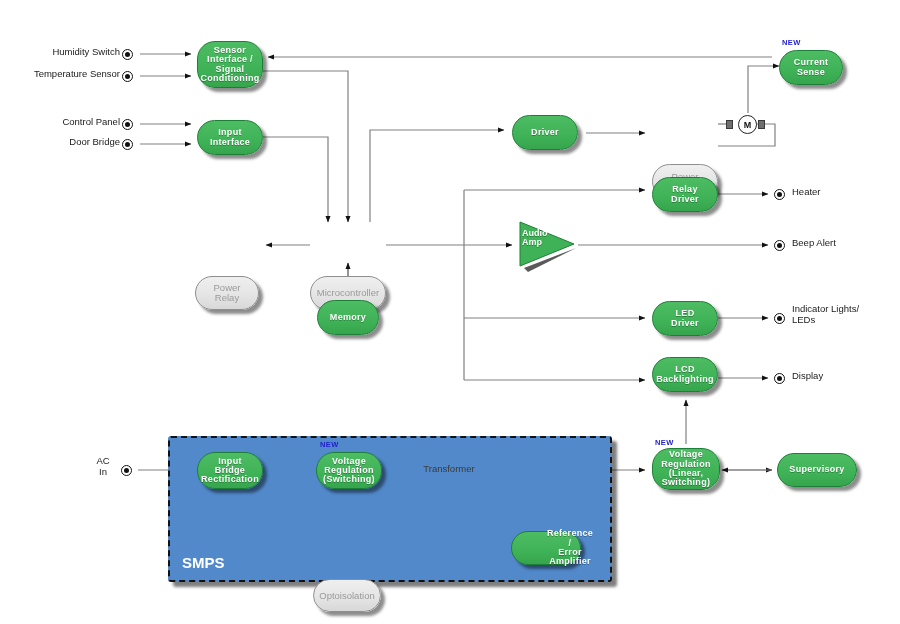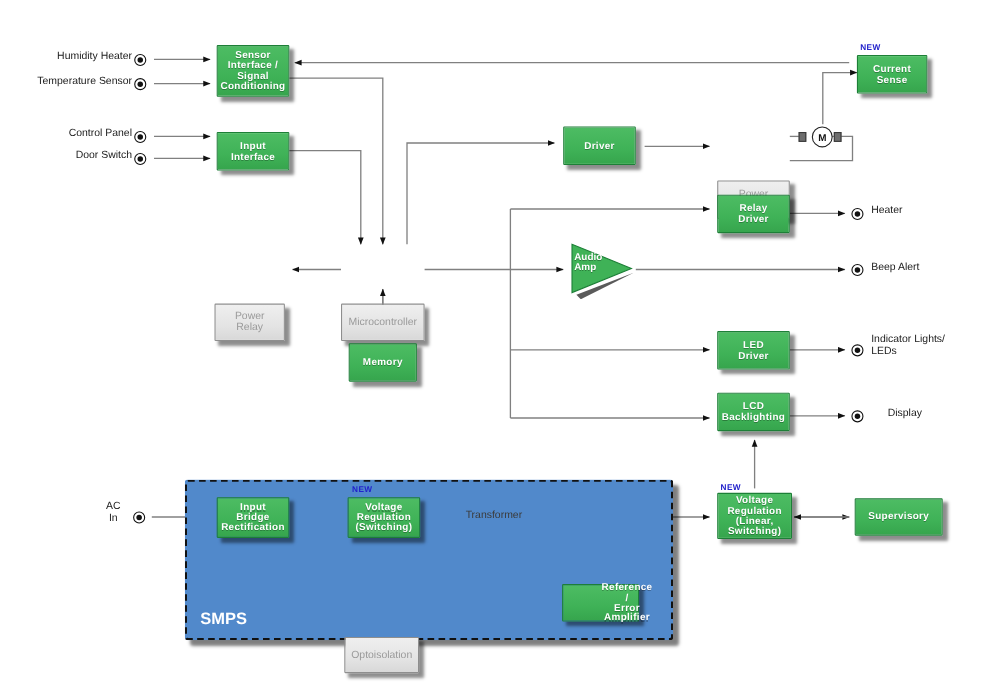--- a/index.html
+++ b/index.html
@@ -2,21 +2,21 @@
 <html><head>
 <meta charset="utf-8">
 <style>
   html,body{margin:0;padding:0;background:#ffffff;}
   body{width:900px;height:624px;position:relative;overflow:hidden;
        font-family:"Liberation Sans","DejaVu Sans",sans-serif;}
   #stage{position:absolute;left:0;top:0;width:900px;height:624px;}
   svg#wires{position:absolute;left:0;top:0;width:900px;height:624px;}
 
   .node{position:absolute;box-sizing:border-box;display:flex;align-items:center;
-        justify-content:center;text-align:center;border-radius:1px;
+        justify-content:center;text-align:center;border-radius:18px;
         box-shadow:4px 4px 3px rgba(0,0,0,.45);}
   .node .lbl{line-height:1.03;white-space:pre-line;padding:0 2px;}
 
   .green{background:linear-gradient(180deg,#4dbc63 0%,#3fb257 60%,#36a54d 100%);
          border:1px solid #1d7f37;color:#ffffff;font-weight:bold;font-size:9px;
          letter-spacing:.3px;text-shadow:0 1px 0 rgba(0,0,0,.28);}
   .gray{background:linear-gradient(180deg,#efefef 0%,#e4e4e4 60%,#d8d8d8 100%);
         border:1px solid #8e8e8e;color:#9a9a9a;font-weight:normal;font-size:9.5px;margin-top:48px;}
 
   .plain{position:absolute;color:#1a1a1a;font-size:9.5px;line-height:1.15;}
@@ -113,48 +113,48 @@
 
       <path d="M348,531 L348,498" marker-end="url(#ah)"></path>
 
       <path d="M686,444 L686,400" marker-end="url(#ah)"></path>
 
       <path d="M722,470 L772,470" marker-end="url(#ah)"></path>
       <path d="M772,470 L722,470" marker-end="url(#ah)"></path>
     </g>
   </svg>
 
-  <div class="plain r" style="left:10px;top:47px;width:110px;">Humidity Heater</div>
+  <div class="plain r" style="left:10px;top:47px;width:110px;">Humidity Switch</div>
   <div class="dot" style="left:122px;top:49px;"></div>
 
   <div class="plain r" style="left:5px;top:69px;width:115px;">Temperature Sensor</div>
   <div class="dot" style="left:122px;top:71px;"></div>
 
   <div class="plain r" style="left:20px;top:117px;width:100px;">Control Panel</div>
   <div class="dot" style="left:122px;top:119px;"></div>
 
-  <div class="plain r" style="left:20px;top:137px;width:100px;">Door Switch</div>
+  <div class="plain r" style="left:20px;top:137px;width:100px;">Door Bridge</div>
   <div class="dot" style="left:122px;top:139px;"></div>
 
   <div class="plain c" style="left:88px;top:456px;width:30px;white-space:pre-line;">AC
 In</div>
   <div class="dot" style="left:121px;top:465px;"></div>
 
   <div class="dot" style="left:774px;top:189px;"></div>
   <div class="plain" style="left:792px;top:187px;">Heater</div>
 
   <div class="dot" style="left:774px;top:240px;"></div>
   <div class="plain" style="left:792px;top:238px;">Beep Alert</div>
 
   <div class="dot" style="left:774px;top:313px;"></div>
   <div class="plain" style="left:792px;top:304px;white-space:pre-line;">Indicator Lights/
 LEDs</div>
 
   <div class="dot" style="left:774px;top:373px;"></div>
-  <div class="plain" style="left:792px;top:371px;margin-left:15px;">Display</div>
+  <div class="plain" style="left:792px;top:371px;">Display</div>
 
   <div class="node green" style="left:197px;top:41px;width:66px;height:47px;">
     <span class="lbl">Sensor
 Interface /
 Signal
 Conditioning</span>
   </div>
 
   <div class="node green" style="left:197px;top:120px;width:66px;height:35px;">
     <span class="lbl">Input
@@ -184,21 +184,21 @@
 
   <div class="node gray" style="left:195px;top:228px;width:64px;height:34px;">
     <span class="lbl">Power
 Relay</span>
   </div>
 
   <div class="node gray" style="left:310px;top:228px;width:76px;height:34px;">
     <span class="lbl">Microcontroller</span>
   </div>
 
-  <div class="node green" style="left:317px;top:312px;width:62px;height:35px;">
+  <div class="node green" style="left:317px;top:300px;width:62px;height:35px;">
     <span class="lbl">Memory</span>
   </div>
 
   <div class="amp" style="left:516px;top:220px;width:64px;height:52px;">
     <svg width="64" height="52" viewBox="0 0 64 52">
       <path d="M8,48 L60,28 L12,52 z" fill="#5a5a5a"></path>
       <path d="M4,2 L4,46 L58,24 z" fill="#3fb257" stroke="#1d7f37" stroke-width="1"></path>
     </svg>
     <span class="atxt" style="white-space:pre-line;">Audio
 Amp</span>

